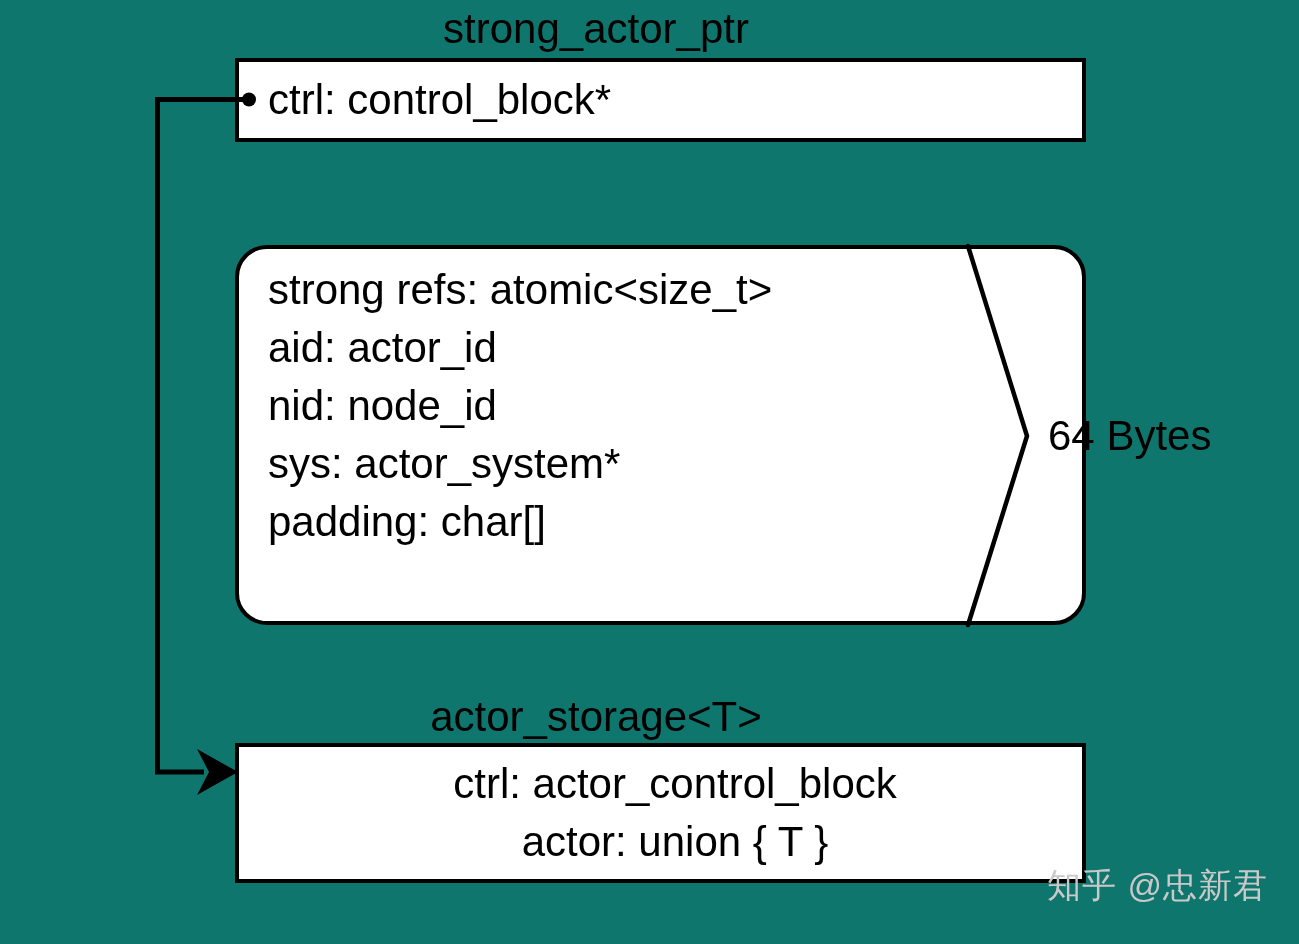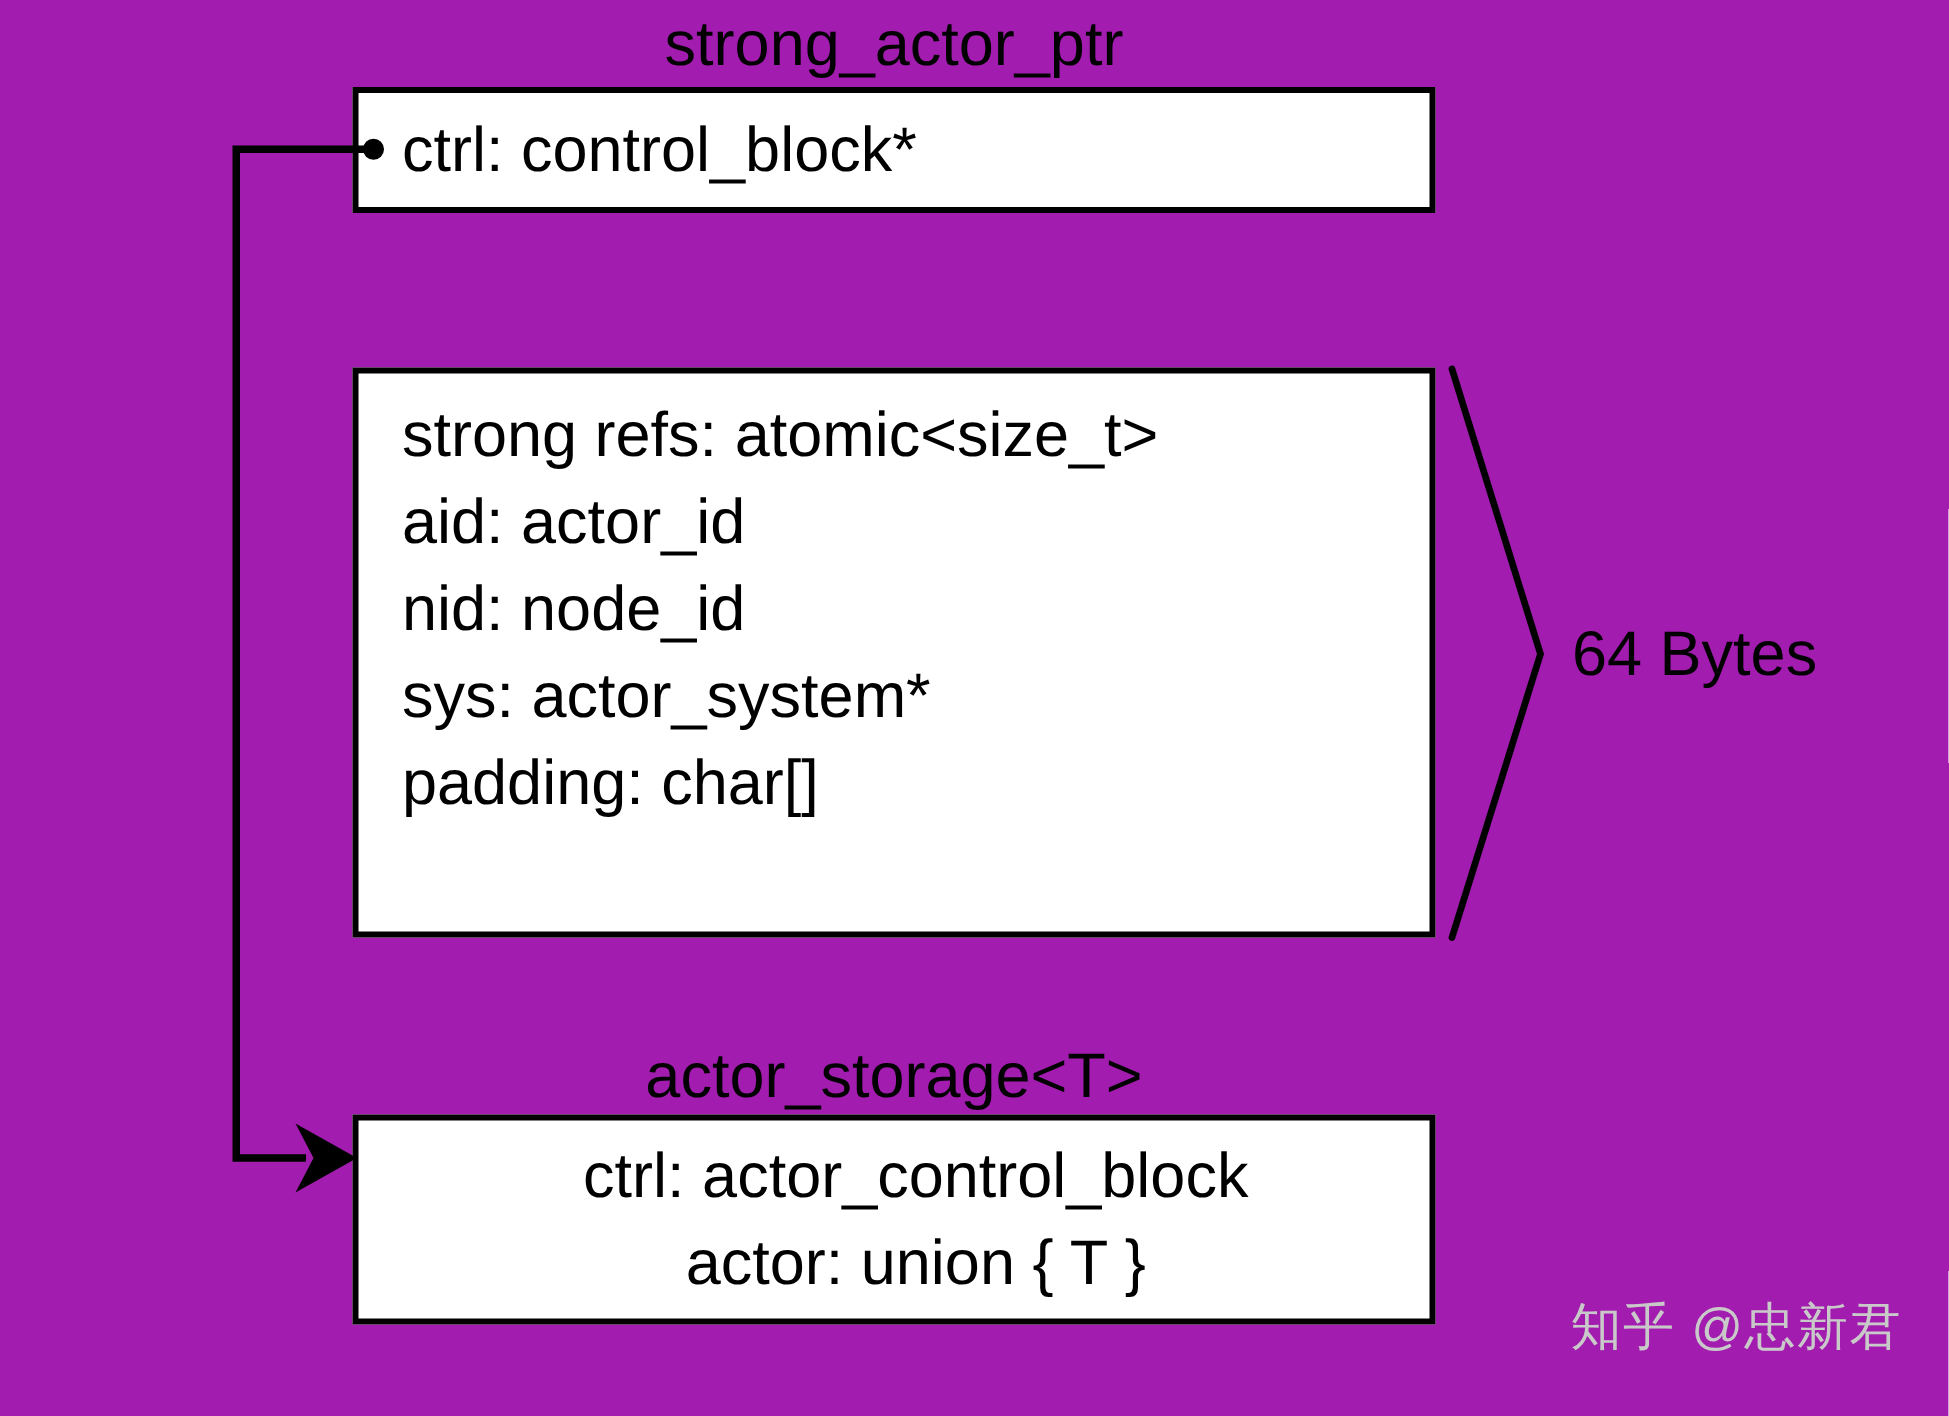--- a/index.html
+++ b/index.html
@@ -4,51 +4,51 @@
 <style>
   html, body {
     margin: 0;
     padding: 0;
     background: #ffffff;
   }
   .canvas {
     position: relative;
     width: 1299px;
     height: 944px;
-    background: #a21caf;
+    background: #0f766e;
     font-family: "Liberation Sans", sans-serif;
     color: #000000;
     overflow: hidden;
   }
   .node-title {
     position: absolute;
     left: 235px;
     width: 722px;
     text-align: center;
     font-size: 42px;
     line-height: 42px;
     white-space: nowrap;
   }
   .node-box {
     position: absolute;
     left: 235px;
-    width: 722px;
+    width: 851px;
     border: 4px solid #000000;
     box-sizing: border-box;
     background: #ffffff;
   }
   .field-row {
     font-size: 42px;
     line-height: 58px;
     padding-left: 29px;
     white-space: nowrap;
   }
   #box-strong-actor-ptr { top: 58px; height: 84px; padding-top: 9px; }
   #title-strong-actor-ptr { top: 8px; }
-  #box-actor-control-block { top: 245px; height: 380px; padding-top: 12px; }
+  #box-actor-control-block { top: 245px; height: 380px; padding-top: 12px; border-radius: 32px; }
   #title-actor-control-block { top: 196px; }
   #box-actor-storage { top: 743px; height: 140px; padding-top: 8px; text-align: center; }
   #title-actor-storage { top: 696px; }
   .overlay-svg {
     position: absolute;
     left: 0;
     top: 0;
     width: 1299px;
     height: 944px;
   }

